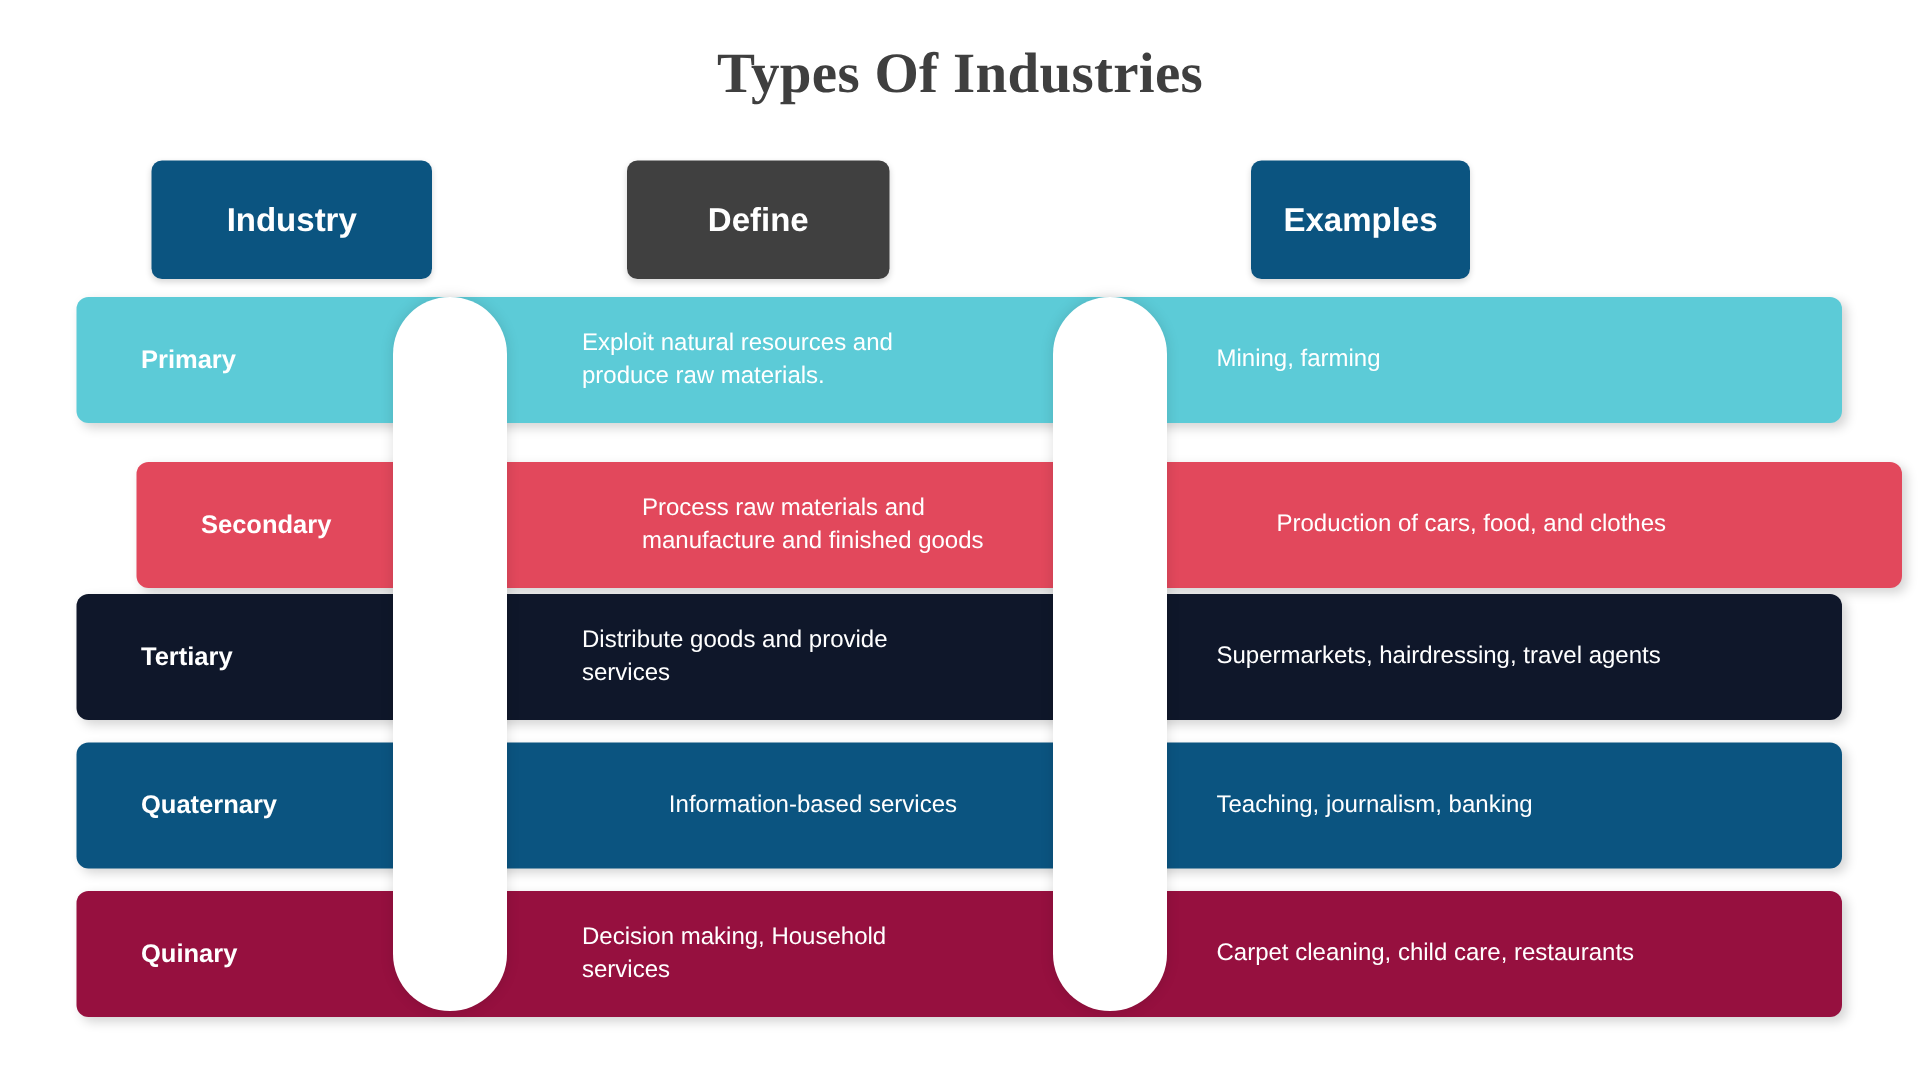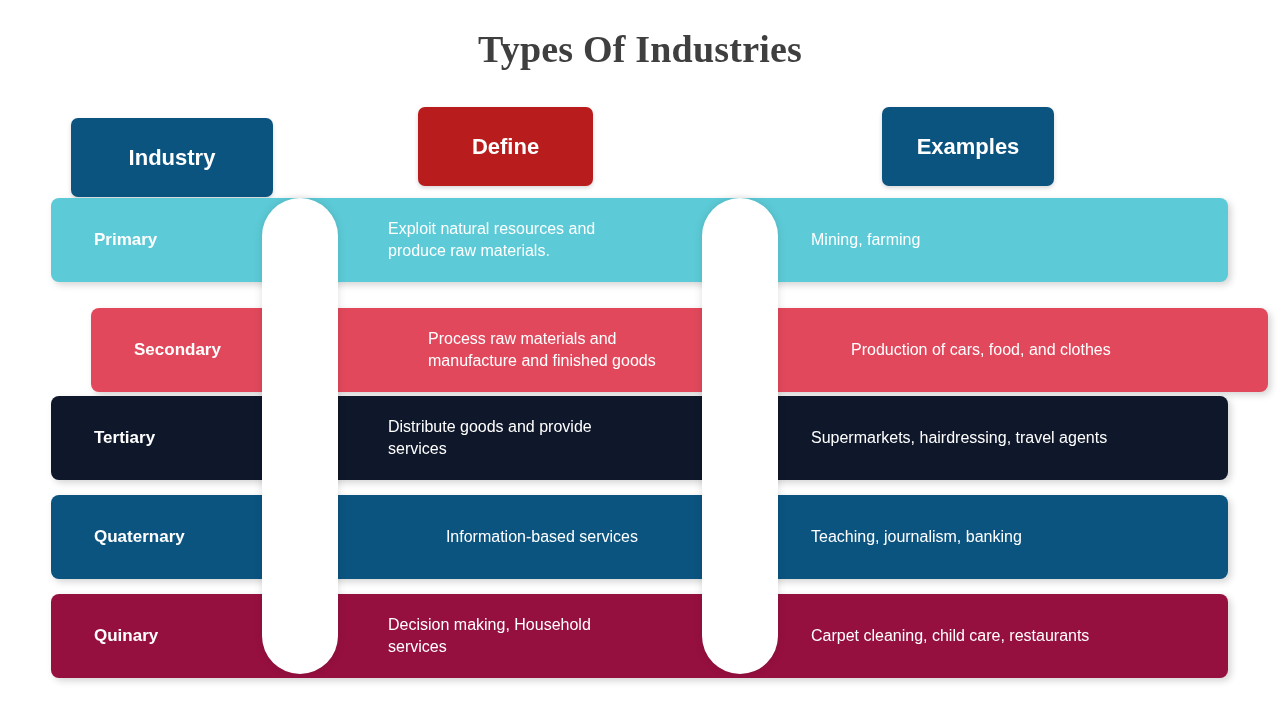--- a/index.html
+++ b/index.html
@@ -51,23 +51,23 @@
     background: #0b5480;
     border-radius: 7px;
     color: #ffffff;
     font-size: 22px;
     font-weight: bold;
     display: flex;
     align-items: center;
     justify-content: center;
     box-shadow: 0 2px 4px rgba(0,0,0,0.16);
   }
-  .header-industry { left: 71px;  width: 202px; margin-top: 11px; }
+  .header-industry { left: 101px;  width: 187px; }
   .header-define   { left: 418px; width: 175px; }
-  .header-examples { left: 882px; width: 172px; }
+  .header-examples { left: 834px; width: 146px; }
 
   
   .rows {
     position: absolute;
     left: 0;
     top: 198px;
     width: 1280px;
     height: 480px;
     border-radius: 14px;
   }
@@ -138,21 +138,21 @@
 <body>
 
 <div class="slide">
 
   <div class="title">Types Of Industries</div>
 
   <div class="header-row">
     <div class="header-box header-industry" style="background: rgb(11, 84, 128);">
       <span>Industry</span>
     </div>
-    <div class="header-box header-define" style="background: #b91c1c;">
+    <div class="header-box header-define" style="background: #404040;">
       <span>Define</span>
     </div>
     <div class="header-box header-examples" style="background: rgb(11, 84, 128);">
       <span>Examples</span>
     </div>
   </div>
 
   <div class="rows">
 
     <div class="row row-0" style="background: rgb(92, 203, 215);">

